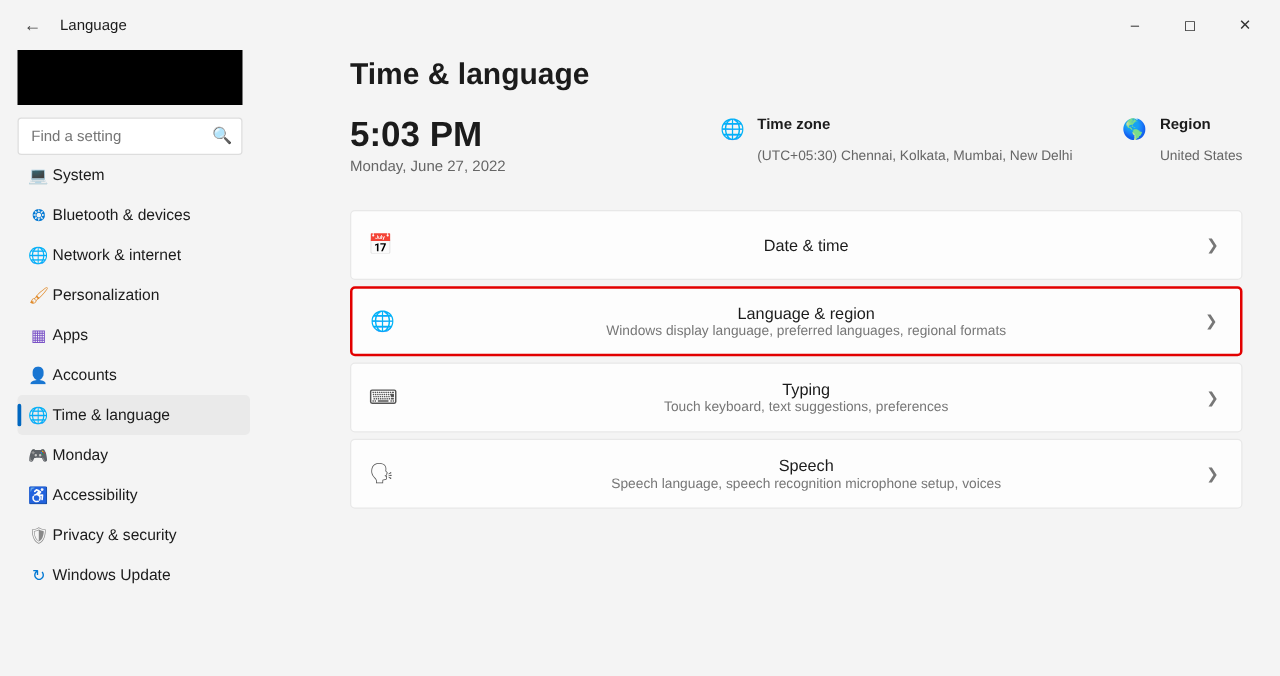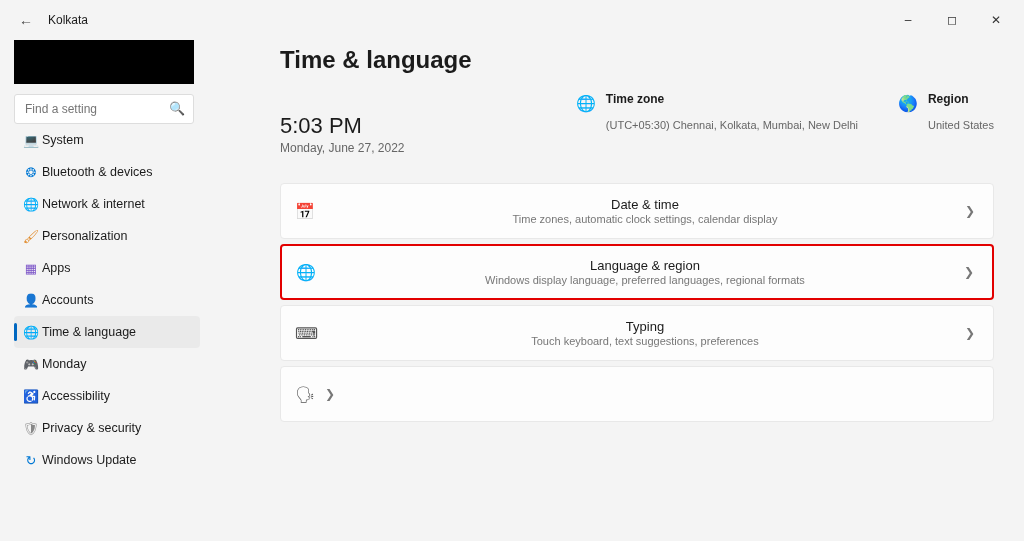--- a/index.html
+++ b/index.html
@@ -26,21 +26,21 @@
   .nav li .nicon { width: 22px; display: inline-flex; justify-content: center; font-size: 13px; }
   .nav li.selected { background: #eaeaea; }
   .nav li.selected::before { content: ""; position: absolute; left: 0; top: 7px; bottom: 7px; width: 3px; background: #0067c0; border-radius: 2px; }
 
   
   .main { flex: 1; padding: 0 30px 0 70px; }
   .page-title { font-size: 24px; font-weight: 600; margin: 6px 0 18px 0; }
 
   .hero { display: flex; align-items: flex-start; margin-bottom: 28px; }
   .clock { }
-  .clock .time { font-size: 22px; font-weight: 400; margin-top: 21px; }
+  .clock .time { font-size: 28px; font-weight: 700; }
   .clock .date { font-size: 12px; color: #666; margin-top: 2px; text-align: center; }
   .meta-group { margin-left: auto; display: flex; gap: 40px; align-items: flex-start; }
   .meta { display: flex; gap: 10px; align-items: flex-start; }
   .meta .micon { font-size: 16px; color: #444; margin-top: 2px; }
   .meta .mlabel { font-size: 12px; font-weight: 600; }
   .meta .mvalue { font-size: 11px; color: #666; margin-top: 13px; text-align: center; }
 
   .cards { display: flex; flex-direction: column; gap: 5px; }
   .card { background: #fdfdfd; border: 1px solid #e8e8e8; border-radius: 4px; height: 56px; display: flex; align-items: center; padding: 0 18px 0 14px; cursor: pointer; }
   .card.highlight { border: 2.5px solid #e20000; }
@@ -56,21 +56,21 @@
   .c-purple { color: #7a52c7; }
   .c-teal   { color: #2aa6b7; }
   .c-grey   { color: #888; }
   .c-cyan   { color: #2aa6f0; }
 </style>
 </head>
 <body>
 
 <div class="titlebar">
   <div class="back">←</div>
-  <div class="title">Kolkata</div>
+  <div class="title">Language</div>
   <div class="spacer"></div>
   <div class="winbtn">–</div>
   <div class="winbtn">◻</div>
   <div class="winbtn">✕</div>
 </div>
 
 <div class="container">
 
   <div class="sidebar">
     <div class="profile-block"></div>
@@ -153,21 +153,20 @@
           </div>
         </div>
       </div>
     </div>
 
     <div class="cards">
       <div class="card">
         <span class="cicon">📅</span>
         <div class="ctext">
           <div class="ctitle">Date &amp; time</div>
-          <div class="csub">Time zones, automatic clock settings, calendar display</div>
         </div>
         <span class="chev">❯</span>
       </div>
 
       <div class="card highlight">
         <span class="cicon">🌐</span>
         <div class="ctext">
           <div class="ctitle">Language &amp; region</div>
           <div class="csub">Windows display language, preferred languages, regional formats</div>
         </div>
@@ -178,17 +177,21 @@
         <span class="cicon">⌨</span>
         <div class="ctext">
           <div class="ctitle">Typing</div>
           <div class="csub">Touch keyboard, text suggestions, preferences</div>
         </div>
         <span class="chev">❯</span>
       </div>
 
       <div class="card">
         <span class="cicon">🗣</span>
+        <div class="ctext">
+          <div class="ctitle">Speech</div>
+          <div class="csub">Speech language, speech recognition microphone setup, voices</div>
+        </div>
         <span class="chev">❯</span>
       </div>
     </div>
   </div>
 </div>
 
 </body></html>

